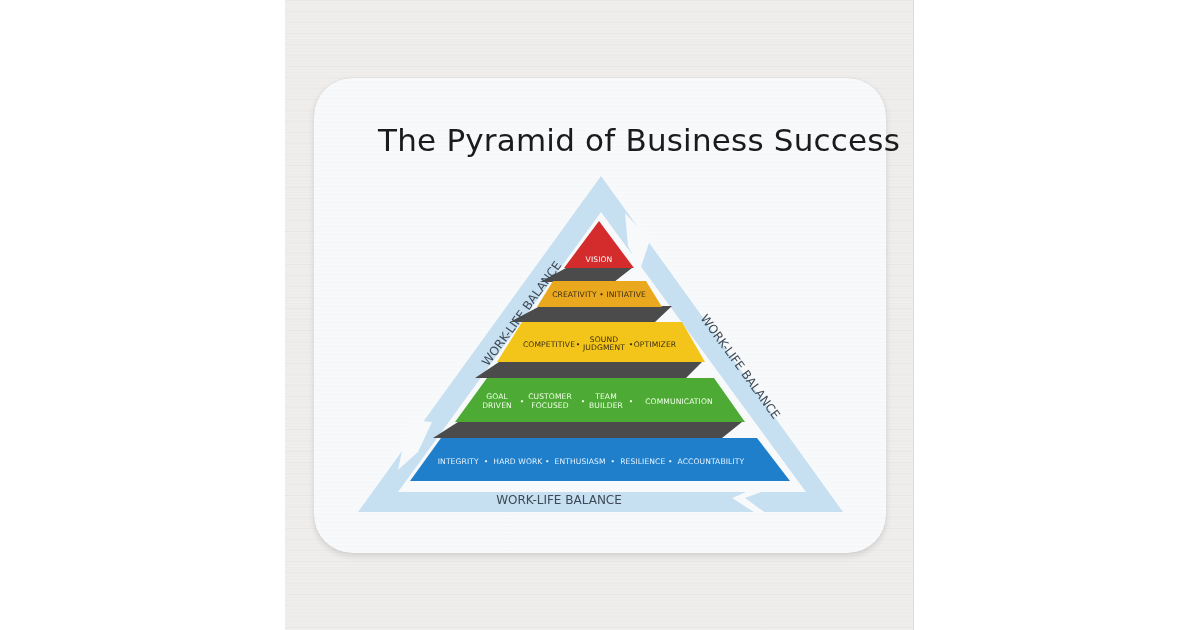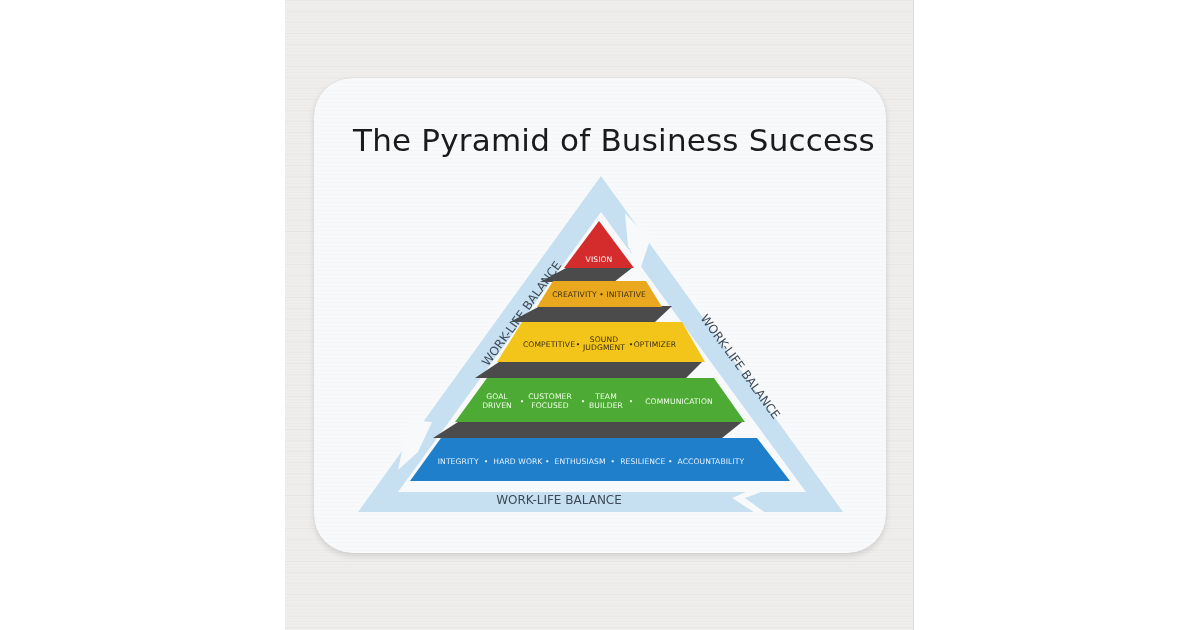--- a/index.html
+++ b/index.html
@@ -18,21 +18,21 @@
     }
     .mousepad {
       position: absolute; left: 314px; top: 78px; width: 572px; height: 475px;
       border-radius: 38px;
       background:
         repeating-linear-gradient(180deg, rgba(0,0,0,0.010) 0px, rgba(0,0,0,0.010) 1px, transparent 1px, transparent 4px),
         #f8f9fb;
       box-shadow: 0 3px 6px rgba(0,0,0,0.12), 0 0 1px rgba(0,0,0,0.15);
     }
     .title {
-      position: absolute; left: 0; top: 44px; width: 572px; text-align: center;
+      position: absolute; left: 0; top: 44px; width: 572px; text-align: right;
       font-family: "DejaVu Sans", sans-serif;
       font-size: 31px; color: #1b1b1b; letter-spacing: 0.2px;
       margin-left: 14px;
     }
     svg.diagram { position: absolute; left: 0; top: 0; }
     .tier-text { font-family: "DejaVu Sans", sans-serif; font-size: 7.6px; fill: #3a2e10; letter-spacing: 0.1px; }
     .tier-text.light { fill: #ffffff; }
     .tier-text.green { fill: #f0ffe6; }
     .tier-text.blue { fill: #e3f2ff; }
     .wlb { font-family: "DejaVu Sans", sans-serif; font-size: 12px; fill: #3d4a56; }

